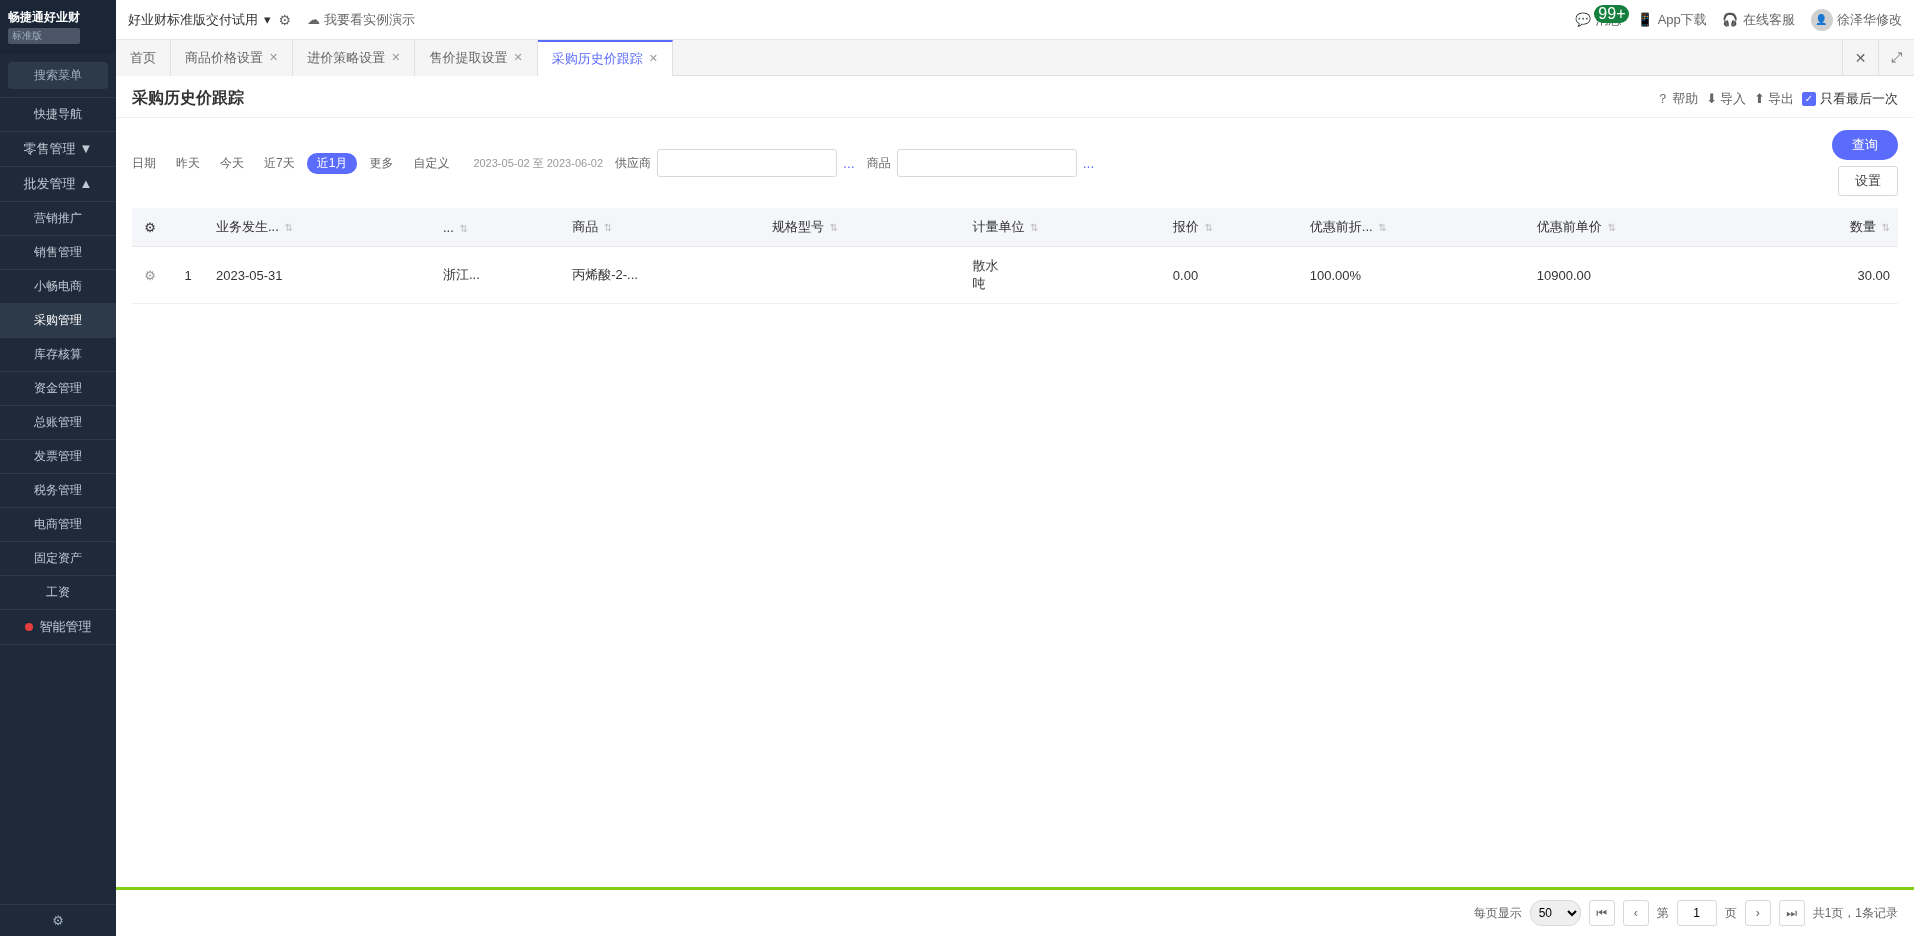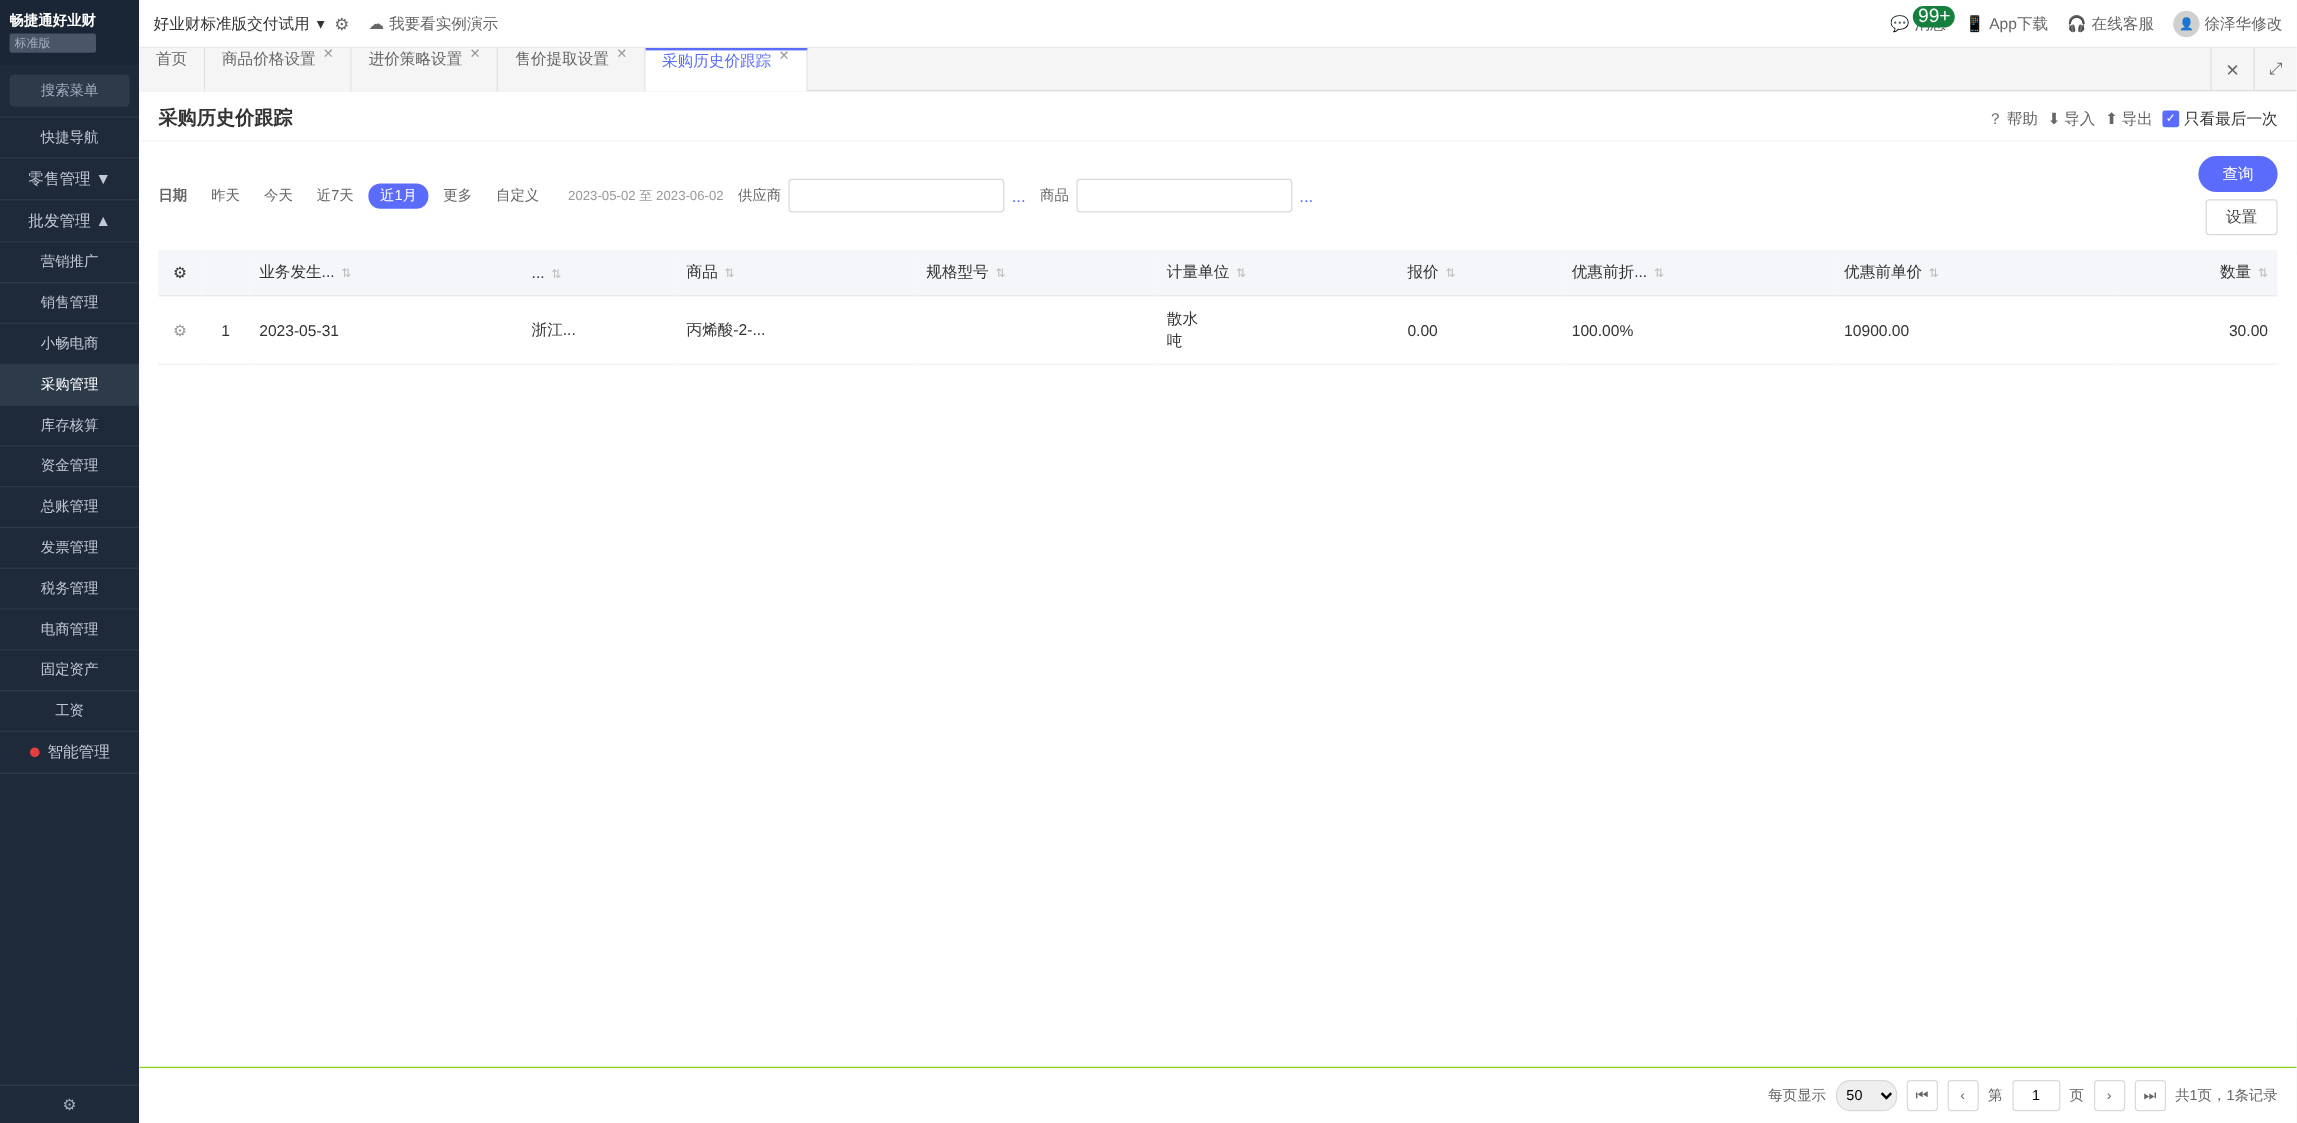--- a/index.html
+++ b/index.html
@@ -29,42 +29,42 @@
     .topbar-demo { display: flex; align-items: center; gap: 4px; color: #666; font-size: 12px; cursor: pointer; margin-left: 8px; }
     .topbar-right { margin-left: auto; display: flex; align-items: center; gap: 16px; }
     .topbar-msg { position: relative; cursor: pointer; color: #666; font-size: 12px; display: flex; align-items: center; gap: 4px; }
     .badge { background: #15803d; color: #fff; font-size: 16px; padding: 0 4px; border-radius: 10px; position: absolute; top: -6px; right: -8px; }
     .topbar-app, .topbar-service { color: #666; font-size: 12px; cursor: pointer; display: flex; align-items: center; gap: 4px; }
     .topbar-user { color: #666; font-size: 12px; cursor: pointer; display: flex; align-items: center; gap: 4px; }
     .user-avatar { width: 22px; height: 22px; background: #d0d0d0; border-radius: 50%; display: flex; align-items: center; justify-content: center; font-size: 10px; color: #666; }
 
     
     .tabs { height: 36px; background: #f5f5f5; display: flex; align-items: center; padding: 0; border-bottom: 1px solid #e0e0e0; flex-shrink: 0; position: relative; }
-    .tab { height: 36px; padding: 0 14px; display: flex; gap: 6px; cursor: pointer; font-size: 13px; color: #666; border-right: 1px solid #e0e0e0; background: #f5f5f5; white-space: nowrap; }
+    .tab { height: 36px; padding: 0 14px; display: flex; align-items: center; gap: 6px; cursor: pointer; font-size: 13px; color: #666; border-right: 1px solid #e0e0e0; background: #f5f5f5; white-space: nowrap; }
     .tab.active { background: #fff; color: #5b6cfd; border-top: 2px solid #5b6cfd; }
     .tab-close { font-size: 11px; color: #999; cursor: pointer; line-height: 1; }
     .tab-actions { margin-left: auto; display: flex; align-items: center; height: 36px; }
     .tab-action-btn { width: 36px; height: 36px; display: flex; align-items: center; justify-content: center; cursor: pointer; color: #666; border-left: 1px solid #e0e0e0; font-size: 14px; }
 
     
     .page { flex: 1; overflow: auto; background: #f0f2f5; }
     .page-inner { background: #fff; margin: 0; padding: 0; height: 100%; display: flex; flex-direction: column; }
 
     
     .page-header { padding: 12px 16px 8px; display: flex; align-items: center; justify-content: space-between; border-bottom: 1px solid #f0f0f0; }
     .page-title { font-size: 16px; font-weight: bold; color: #333; }
     .page-actions { display: flex; align-items: center; gap: 8px; }
     .btn-help { color: #666; font-size: 12px; cursor: pointer; display: flex; align-items: center; gap: 3px; }
     .btn-import, .btn-export { color: #666; font-size: 12px; cursor: pointer; display: flex; align-items: center; gap: 3px; }
     .checkbox-label { display: flex; align-items: center; gap: 4px; font-size: 12px; color: #333; cursor: pointer; }
     .checkbox-blue { width: 14px; height: 14px; background: #5b6cfd; border: 1px solid #5b6cfd; border-radius: 2px; display: flex; align-items: center; justify-content: center; color: #fff; font-size: 10px; }
 
     
     .filter-area { padding: 12px 16px; display: flex; align-items: center; gap: 12px; flex-wrap: wrap; background: #fff; }
-    .filter-label { color: #666; font-size: 12px; white-space: nowrap; font-weight: bold; }
+    .filter-label { color: #666; font-size: 12px; white-space: nowrap; }
     .date-options { display: flex; align-items: center; gap: 4px; }
     .date-btn { padding: 2px 8px; font-size: 12px; cursor: pointer; border-radius: 3px; color: #666; background: none; border: none; }
     .date-btn.active { background: #5b6cfd; color: #fff; border-radius: 10px; padding: 2px 10px; }
     .date-range { font-size: 11px; color: #999; margin-left: 4px; }
     .filter-field { display: flex; align-items: center; gap: 6px; }
     .filter-field-label { color: #666; font-size: 12px; }
     .filter-input { width: 180px; height: 28px; border: 1px solid #d9d9d9; border-radius: 3px; padding: 0 8px; font-size: 12px; color: #333; }
     .filter-dots { color: #5b6cfd; font-size: 14px; cursor: pointer; }
     .btn-query { background: #5b6cfd; color: #fff; border: none; padding: 6px 20px; border-radius: 15px; cursor: pointer; font-size: 13px; margin-left: auto; }
     .btn-settings { background: #fff; color: #404040; border: 1px solid #d9d9d9; padding: 5px 16px; border-radius: 3px; cursor: pointer; font-size: 13px; }
@@ -76,21 +76,21 @@
     thead tr { background: #f5f6fa; }
     thead th { padding: 10px 8px; text-align: left; color: #333; font-weight: normal; border-bottom: 1px solid #e8e8e8; white-space: nowrap; position: relative; }
     thead th .sort-icon { color: #bbb; font-size: 10px; cursor: pointer; margin-left: 2px; }
     tbody tr { background: #fff; border-bottom: 1px solid #f0f0f0; }
     tbody td { padding: 10px 8px; color: #333; }
     .gear-icon-cell { color: #999; cursor: pointer; }
     .col-num { width: 40px; text-align: center; }
     .col-gear { width: 36px; text-align: center; }
 
     
-    .pagination { padding: 10px 16px; display: flex; align-items: center; justify-content: flex-end; gap: 8px; border-top: 1px solid #84cc16; }
+    .pagination { padding: 10px 16px; display: flex; align-items: center; justify-content: flex-end; gap: 8px; border-top: 3px solid #84cc16; }
     .pagination-label { color: #666; font-size: 12px; }
     .pagination-select { height: 26px; border: 1px solid #d9d9d9; border-radius: 12px; padding: 0 4px; font-size: 12px; }
     .pagination-btn { width: 26px; height: 26px; border: 1px solid #d9d9d9; border-radius: 3px; background: #fff; cursor: pointer; display: flex; align-items: center; justify-content: center; color: #666; font-size: 12px; }
     .pagination-btn:disabled { color: #ccc; cursor: not-allowed; }
     .pagination-input { width: 40px; height: 26px; border: 1px solid #d9d9d9; border-radius: 3px; text-align: center; font-size: 12px; }
     .pagination-page-label { color: #666; font-size: 12px; }
     .pagination-total { color: #666; font-size: 12px; }
   </style>
 </head>
 <body>

